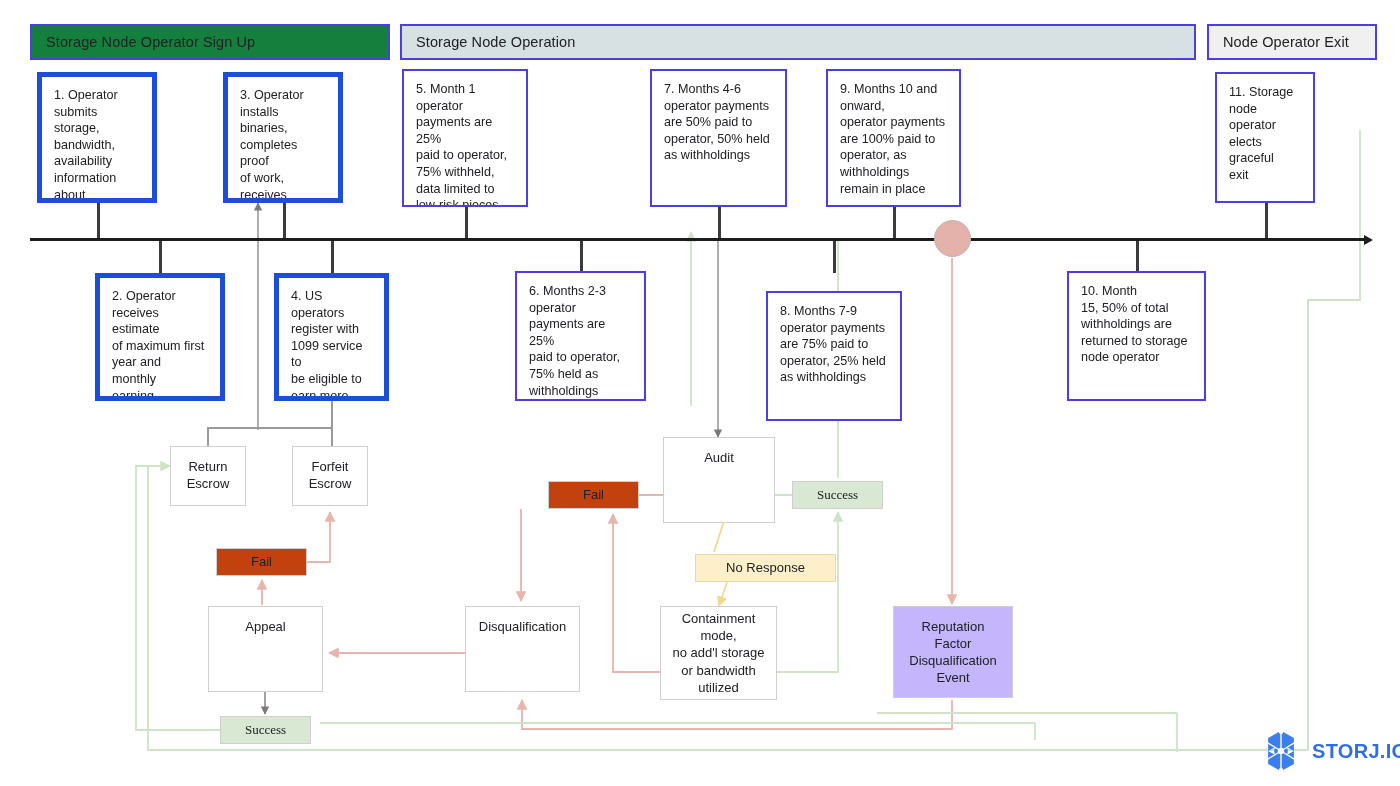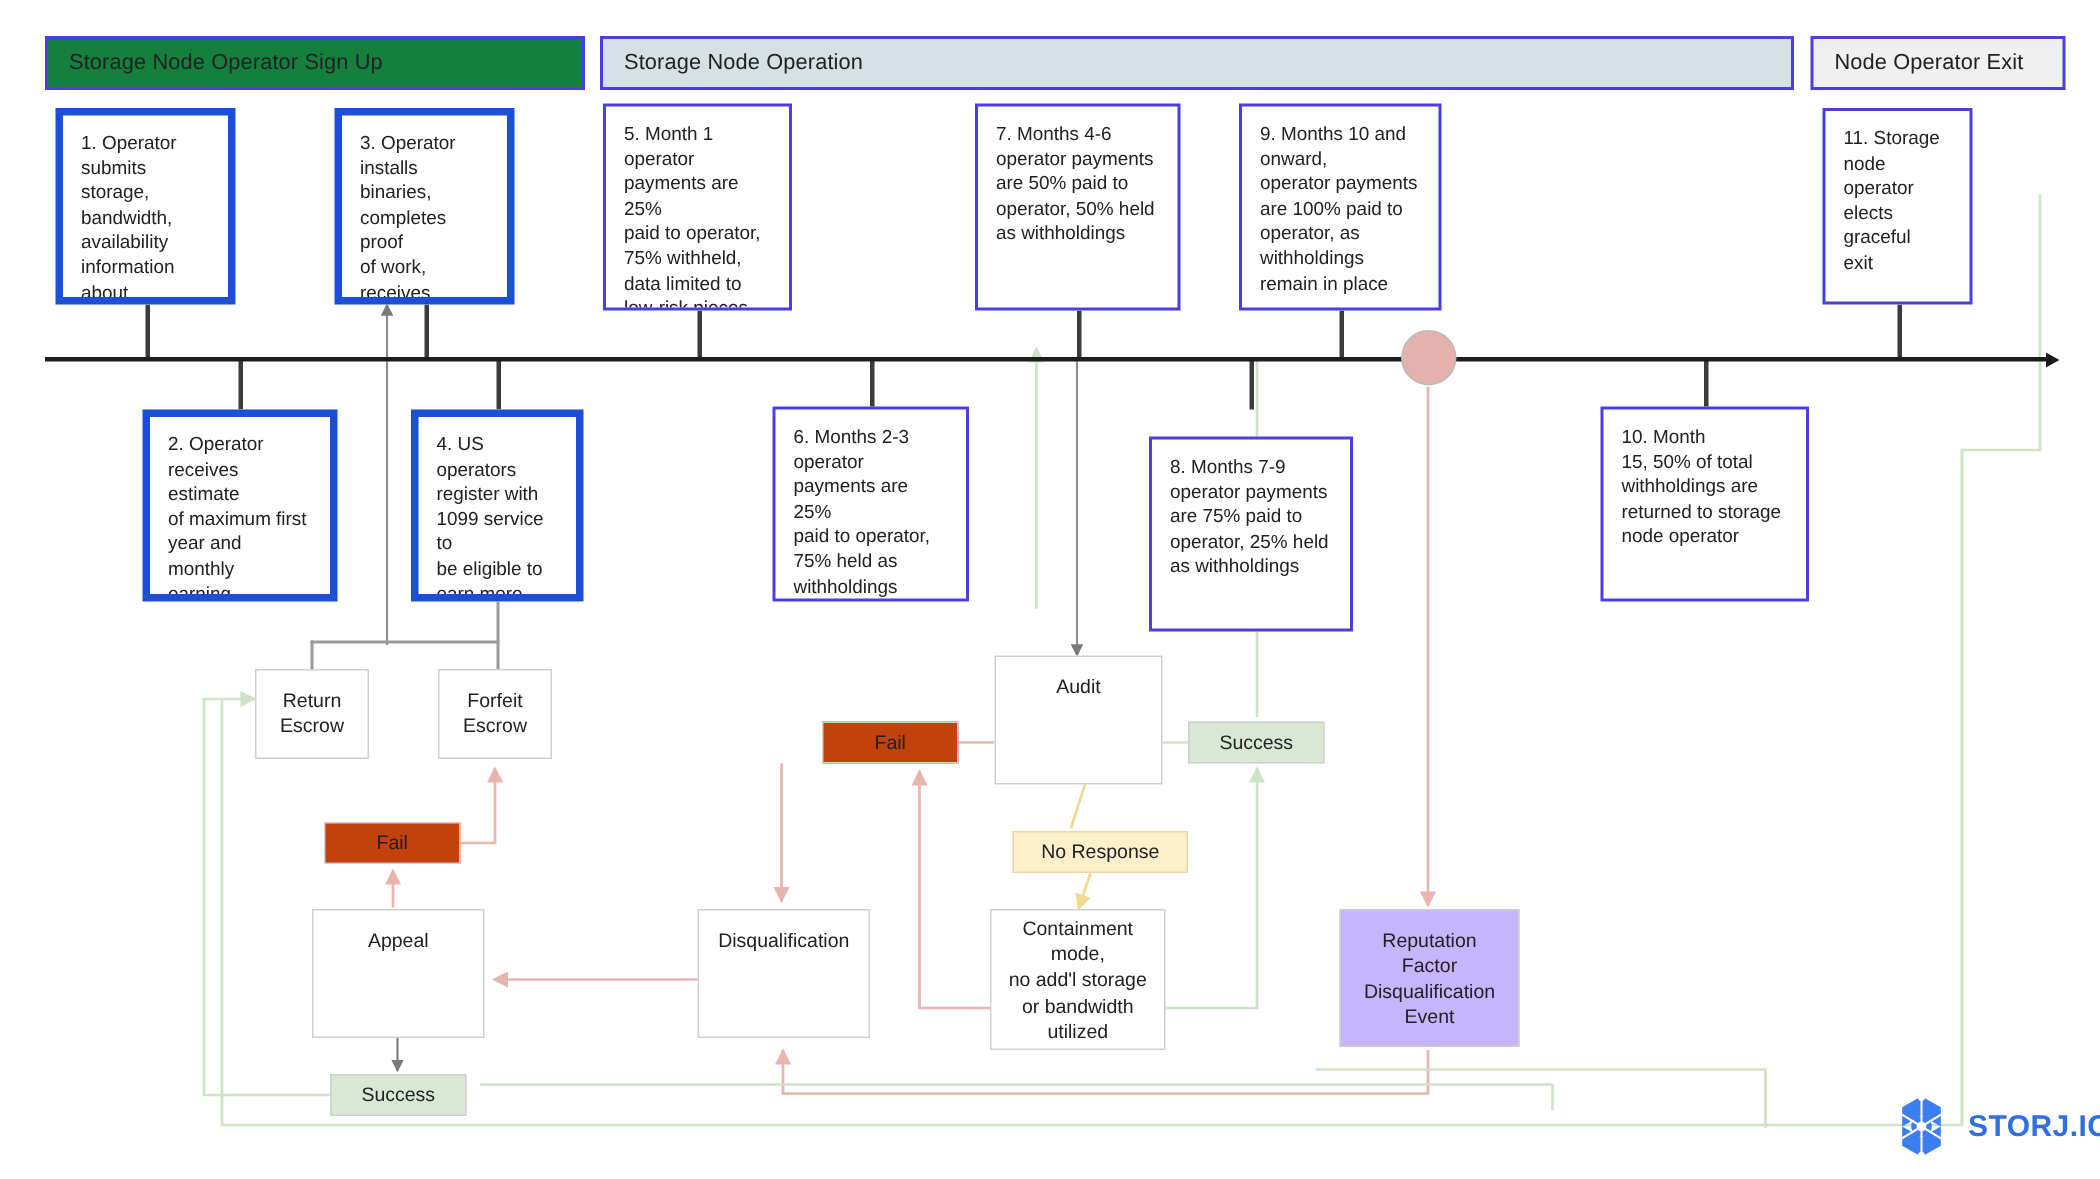--- a/index.html
+++ b/index.html
@@ -53,21 +53,21 @@
     text-align: center;
     font-size: 13px;
     line-height: 1.32;
     color: #202124;
     white-space: pre-line;
     border: 1px solid #cfcfcf;
     background: #ffffff;
   }
   .node.top-align { align-items: flex-start; padding-top: 11px; }
   .node.fail    { background: #c2410c; border-color: #cfcfcf; }
-  .node.success { background: #d9e8d2; border-color: #cfcfcf; }
+  .node.success { background: #d9e8d2; border-color: #cfcfcf; font-family: Liberation Serif, serif; }
   .node.warn    { background: #fcefc9; border-color: #e8d9a0; }
   .node.repdq   { background: #c4b5fd; border-color: #cfcfcf; }
   .tick { background: #3b3b3b; width: 3px; }
 
   .timeline-axis {
     height: 2.5px;
     background: #1d1d1d;
   }
   .axis-arrow {
     width: 0; height: 0;
@@ -285,21 +285,21 @@
   <div class="abs node top-align" style="left:208px; top:606px; width:115px; height:86px;">Appeal</div>
 
   <div class="abs node success" style="left:220px; top:716px; width:91px; height:28px;">Success</div>
 
   <div class="abs node top-align" style="left:663px; top:437px; width:112px; height:86px;">Audit</div>
 
   <div class="abs node fail" style="left:548px; top:481px; width:91px; height:28px;">Fail</div>
 
   <div class="abs node success" style="left:792px; top:481px; width:91px; height:28px;">Success</div>
 
-  <div class="abs node warn" style="left:675px; top:554px; width:117px; height:28px;">No Response</div>
+  <div class="abs node warn" style="left:695px; top:554px; width:141px; height:28px;">No Response</div>
 
   <div class="abs node top-align" style="left:465px; top:606px; width:115px; height:86px;">Disqualification</div>
 
   <div class="abs node" style="left:660px; top:606px; width:117px; height:94px;">Containment
 mode,
 no add'l storage
 or bandwidth
 utilized</div>
 
   <div class="abs node repdq" style="left:893px; top:606px; width:120px; height:92px;">Reputation

